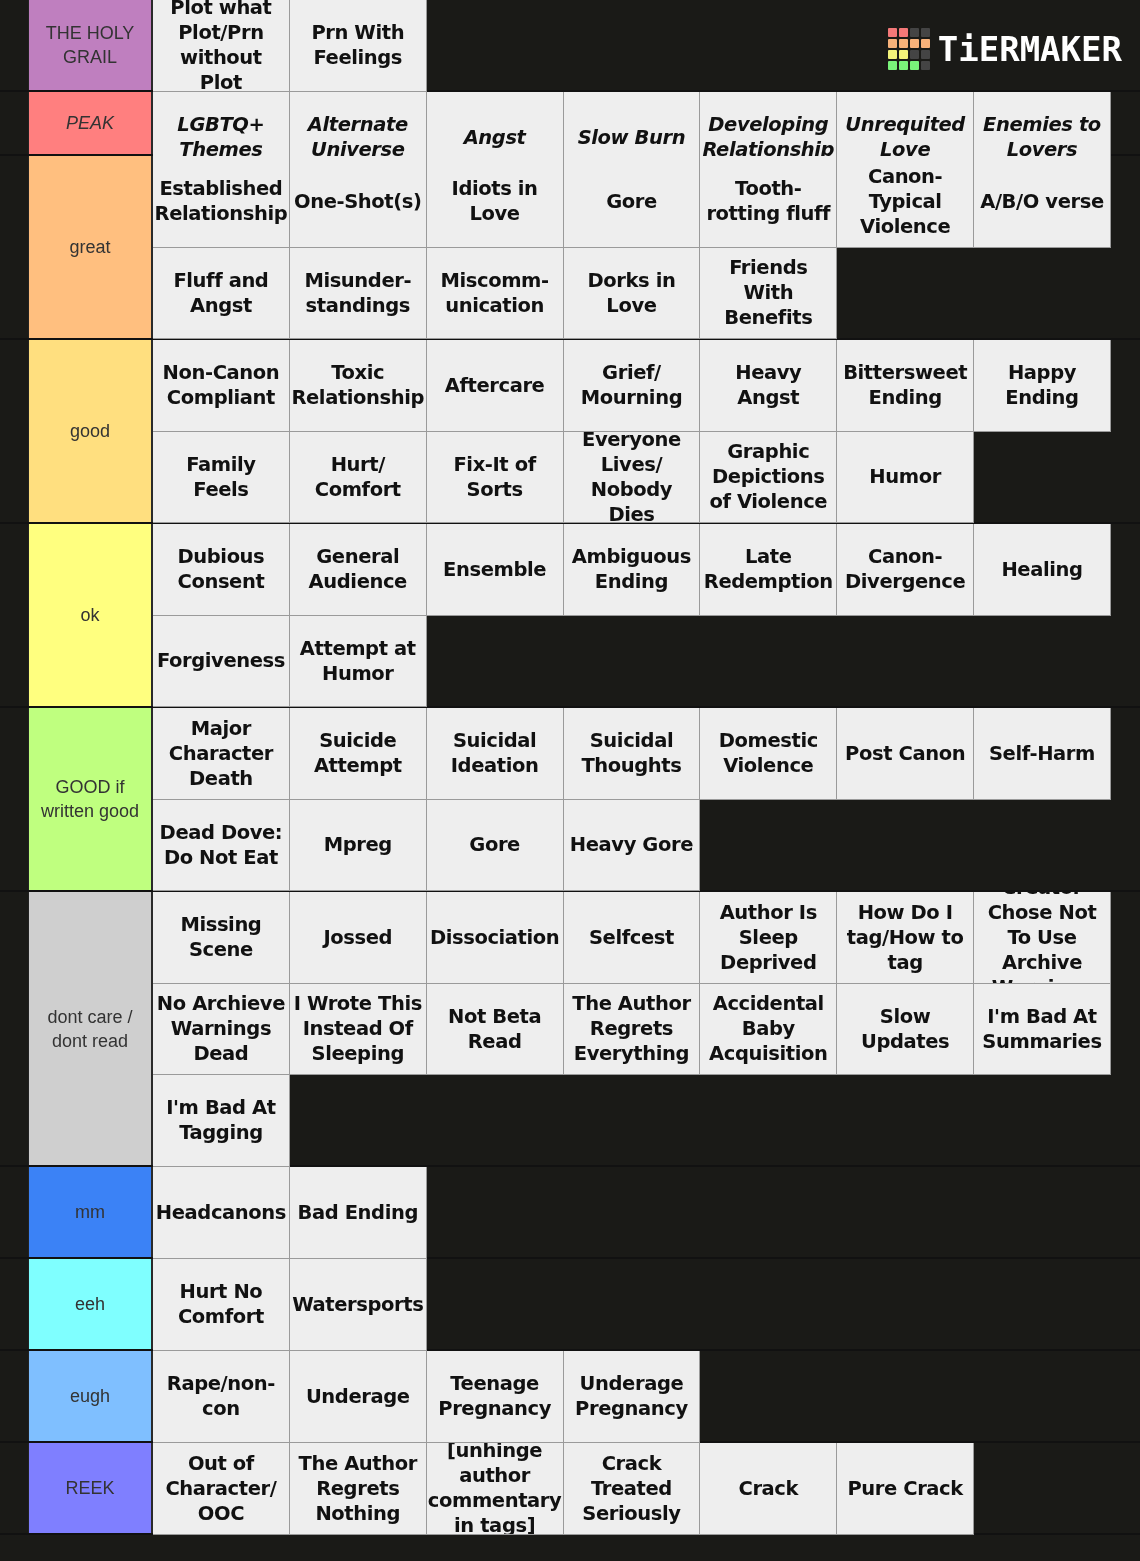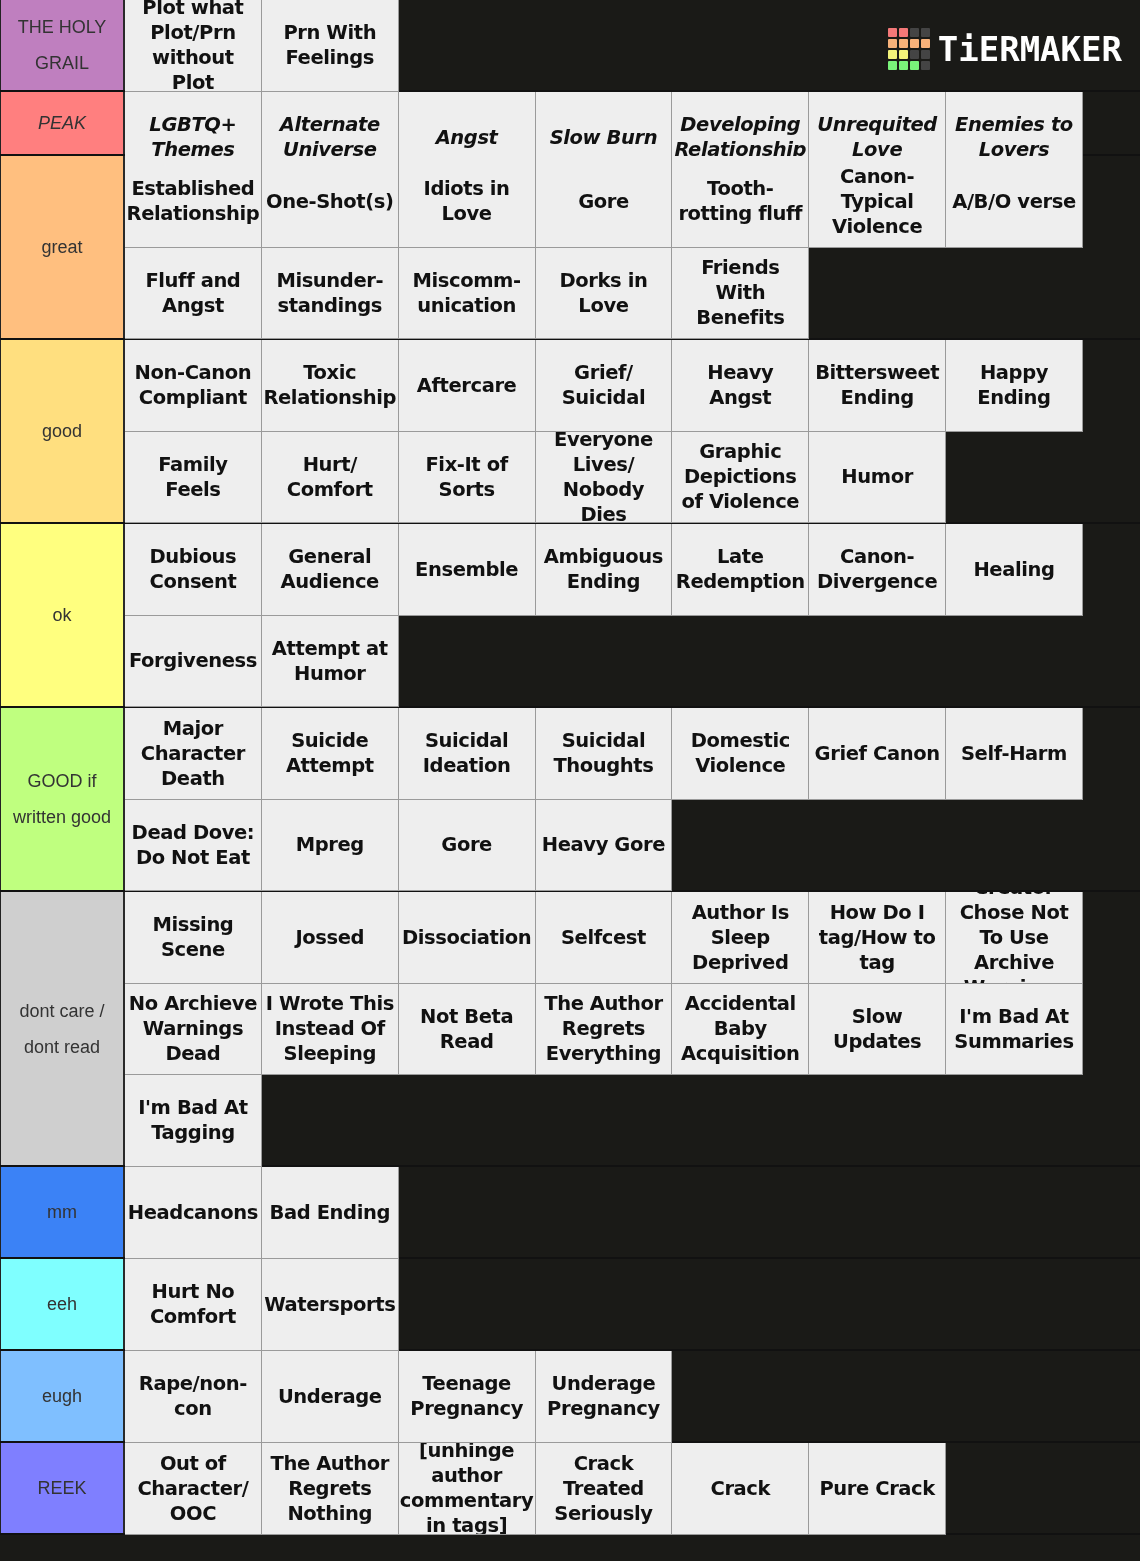--- a/index.html
+++ b/index.html
@@ -3,22 +3,22 @@
 <meta charset="utf-8">
 <style>
   * { box-sizing: border-box; margin: 0; padding: 0; }
   html, body { width: 1140px; height: 1561px; background: #1a1a17; overflow: hidden; }
   body { font-family: "Liberation Sans", sans-serif; position: relative; }
   .board { position: absolute; left: 0; top: 0; width: 1140px; }
   .tier { display: flex; border-bottom: 2px solid #111; position: relative; }
   .tier:first-child { border-top: 0; }
   .tier-label {
     width: 125px; flex: 0 0 125px; display: flex; align-items: center; justify-content: center;
-    text-align: center; font-size: 18px; line-height: 36px; color: #333;
-    border-right: 2px solid #2a2a2a; padding: 16px 6px; border-left: 1px solid #222;
+    text-align: center; font-size: 18px; line-height: 24px; color: #333;
+    border-right: 2px solid #2a2a2a; padding: 16px 6px; border-left: 1px solid #222; margin-left: 28px;
   }
   .tier-items { display: flex; flex-wrap: wrap; width: 958px; align-content: flex-start; }
   .tile {
     width: 136.85px; height: 91.5px; background: #eeeeee; border-right: 1px solid #9a9a9a; border-bottom: 1px solid #9a9a9a;
     display: flex; align-items: center; justify-content: center; text-align: center; overflow: hidden;
     font-family: "DejaVu Sans", sans-serif; font-weight: bold; font-size: 19.5px; line-height: 25px; color: #111;
     padding: 0 3px; letter-spacing: -0.4px; cursor: grab;
   }
   .tile-text { display: block; }
   .logo { position: absolute; right: 18px; top: 28px; display: flex; align-items: center; }
@@ -114,21 +114,21 @@
         <div class="tile">
           <span class="tile-text">Non-Canon Compliant</span>
         </div>
         <div class="tile">
           <span class="tile-text">Toxic Relationship</span>
         </div>
         <div class="tile">
           <span class="tile-text">Aftercare</span>
         </div>
         <div class="tile">
-          <span class="tile-text">Grief/ Suicidal</span>
+          <span class="tile-text">Grief/ Mourning</span>
         </div>
         <div class="tile">
           <span class="tile-text">Heavy Angst</span>
         </div>
         <div class="tile">
           <span class="tile-text">Bittersweet Ending</span>
         </div>
         <div class="tile">
           <span class="tile-text">Happy Ending</span>
         </div>
@@ -196,21 +196,21 @@
         <div class="tile">
           <span class="tile-text">Suicidal Ideation</span>
         </div>
         <div class="tile">
           <span class="tile-text">Suicidal Thoughts</span>
         </div>
         <div class="tile">
           <span class="tile-text">Domestic Violence</span>
         </div>
         <div class="tile">
-          <span class="tile-text">Grief Canon</span>
+          <span class="tile-text">Post Canon</span>
         </div>
         <div class="tile">
           <span class="tile-text">Self-Harm</span>
         </div>
         <div class="tile">
           <span class="tile-text">Dead Dove: Do Not Eat</span>
         </div>
         <div class="tile">
           <span class="tile-text">Mpreg</span>
         </div>

